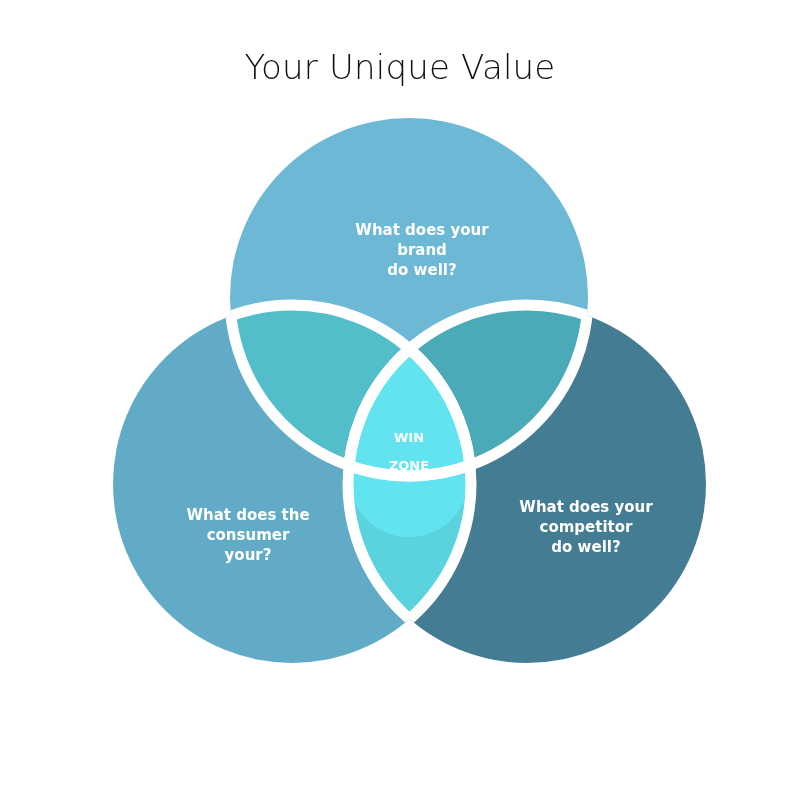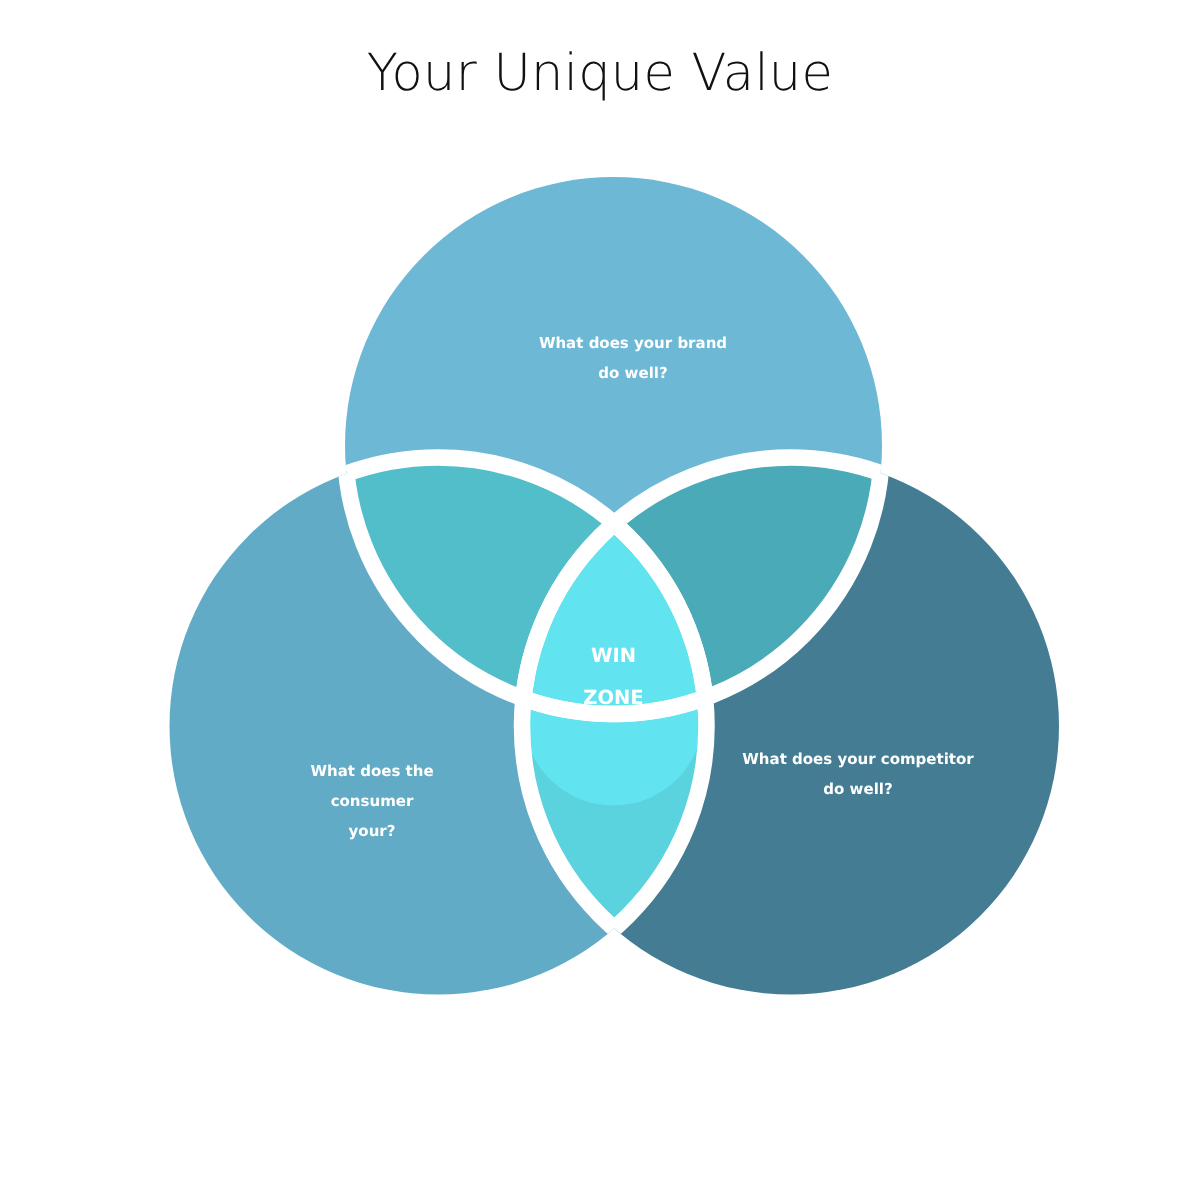--- a/index.html
+++ b/index.html
@@ -1,20 +1,20 @@
 <!DOCTYPE html>
 <html><head>
 <meta charset="utf-8">
 <style>
   html, body { margin:0; padding:0; background:#ffffff; }
   body { width:800px; height:800px; position:relative; overflow:hidden; font-family:"DejaVu Sans", sans-serif; }
   .title { position:absolute; left:0; top:30px; width:800px; text-align:center; font-family:"DejaVu Sans", sans-serif; font-weight:300; font-size:34px; line-height:38px; color:#111; letter-spacing:0.2px; }
-  .title span { display:block; }
+  .title span { display:block;margin-top:18px; }
   svg.venn { position:absolute; left:0; top:0; }
-  .label { position:absolute; color:#ffffff; font-weight:bold; font-size:10px; line-height:20px; text-align:center; }
+  .label { position:absolute; color:#ffffff; font-weight:bold; font-size:15px; line-height:20px; text-align:center; }
   .label span { display:block; }
   .win { position:absolute; color:#ffffff; font-weight:bold; font-size:13px; line-height:28px; text-align:center; left:369px; top:424px; width:80px; }
   .win span { display:block; }
 </style>
 </head>
 <body>
 
 <div class="title">
   <span>Your Unique Value</span>
 </div>
@@ -71,21 +71,21 @@
   <span>What does your brand</span>
   <span>do well?</span>
 </div>
 
 <div class="label" style="left:186px; top:505px; width:124px;">
   <span>What does the</span>
   <span>consumer</span>
   <span>your?</span>
 </div>
 
-<div class="label" style="left:464px; top:497px; width:216px;">
+<div class="label" style="left:478px; top:497px; width:216px;">
   <span>What does your competitor</span>
   <span>do well?</span>
 </div>
 
 <div class="win">
   <span>WIN</span>
   <span>ZONE</span>
 </div>
 
 </body></html>

